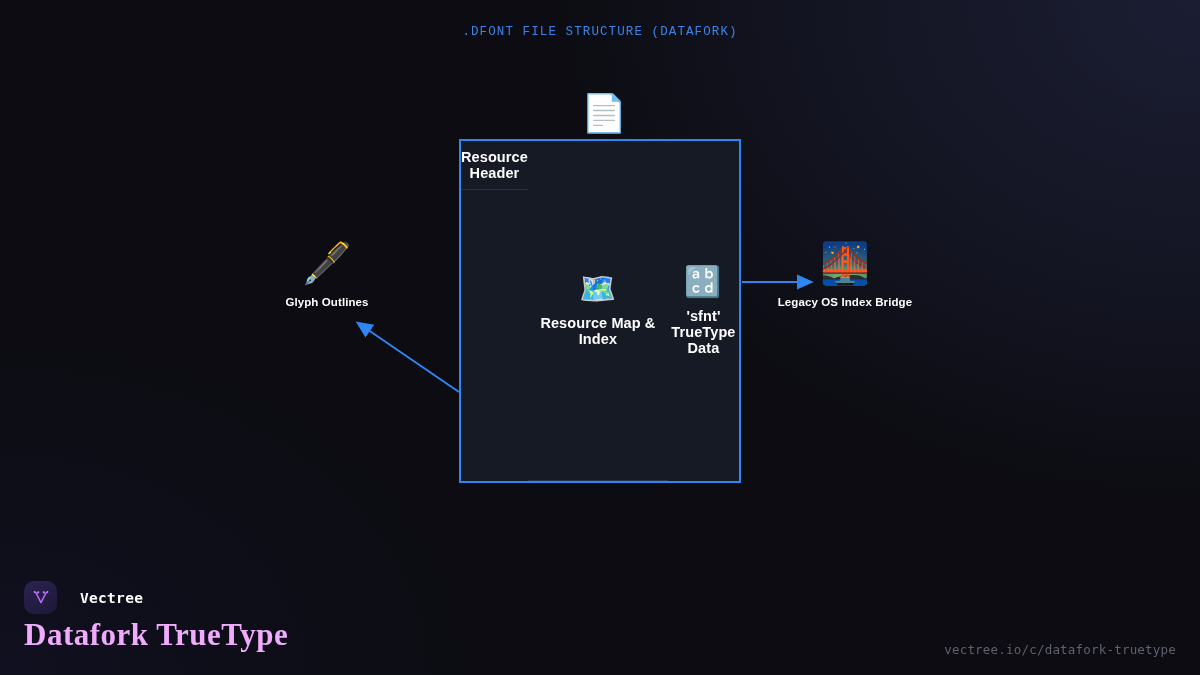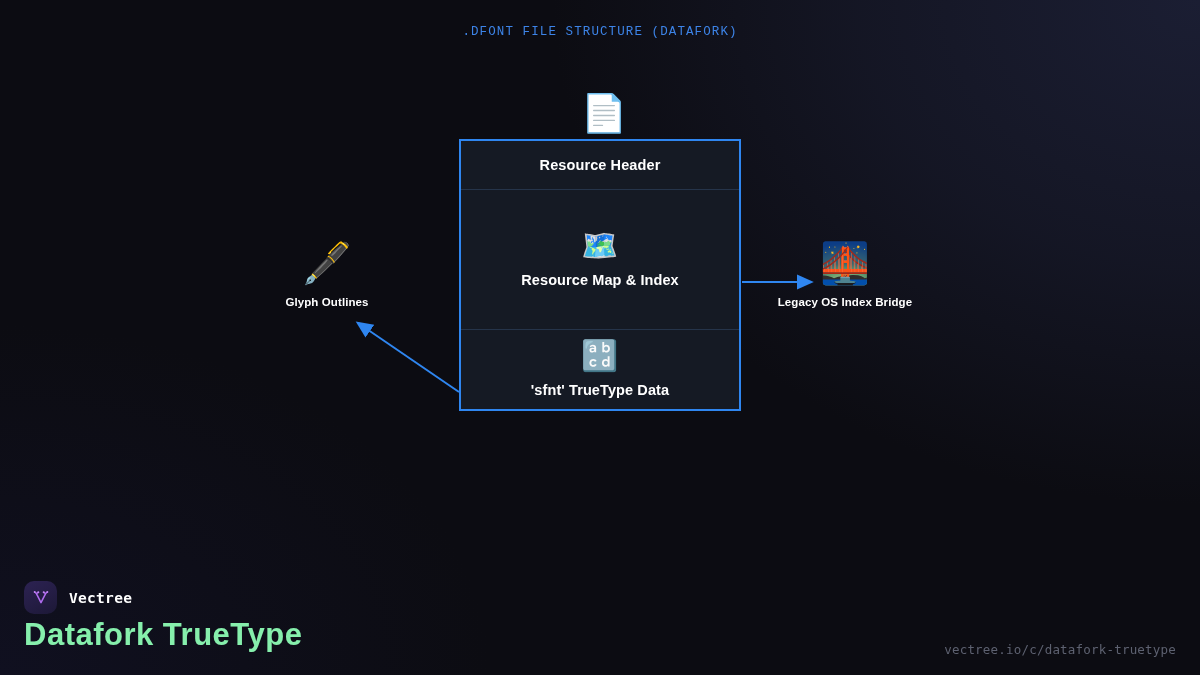--- a/index.html
+++ b/index.html
@@ -26,24 +26,24 @@
     font-size:12.5px; letter-spacing:1.1px;
     color:#3d84e8;
   }
 
   
   #connectors { position:absolute; left:0; top:0; width:1200px; height:675px; }
 
   
   #structure-box {
     position:absolute; left:459px; top:139px;
-    width:282px; height:272px;
+    width:282px; height:344px;
     border:2px solid #2f86f0;
     background:#151a24;
-    display:flex; flex-direction:column;justify-content:flex-end;
+    display:flex; flex-direction:row;justify-content:flex-end;
   }
   .box-section {
     display:flex; flex-direction:column;
     align-items:center; justify-content:center;
     color:#ffffff;
   }
   #section-header { height:49px; border-bottom:1px solid #25344a; }
   #section-map    { flex:0 0 140px; border-bottom:1px solid #25344a; }
   #section-sfnt   { flex:1 1 auto; }
   .section-label {
@@ -74,36 +74,36 @@
     font-size:11.5px; font-weight:bold; color:#ffffff;
     letter-spacing:.1px;
   }
   #node-glyph-outlines { left:237px; top:243px; }
   #node-fork-bridge    { left:755px; top:243px; }
 
   
   #footer { position:absolute; left:0; bottom:0; width:1200px; height:110px; }
   #brand-row {
     position:absolute; left:24px; top:16px;
-    display:flex; align-items:center; gap:12px;
+    display:flex; align-items:center; gap:23px;
   }
   #brand-logo {
     width:33px; height:33px; border-radius:10px;
     background:linear-gradient(150deg,#2c2252 0%,#241d44 55%,#1c1836 100%);
     display:flex; align-items:center; justify-content:center;
     flex:0 0 auto;
   }
   #brand-name {
     font-family:"DejaVu Sans Mono","Liberation Mono",monospace;
     font-size:14.5px; font-weight:bold; color:#ffffff; letter-spacing:.3px;
   }
   #footer-title {
     position:absolute; left:24px; top:52px;
-    font-family:Liberation Sans, sans-serif;
-    font-size:31px; font-weight:bold; color:#86efac;
+    font-family:Liberation Serif, serif;
+    font-size:31px; font-weight:bold; color:#f0abfc;
     letter-spacing:.5px;
   }
   #footer-url {
     position:absolute; right:24px; bottom:18px;
     font-family:"DejaVu Sans Mono","Liberation Mono",monospace;
     font-size:12.5px; color:#5d6170; letter-spacing:.2px;margin-top:44px;
   }
 </style>
 </head>
 <body>

